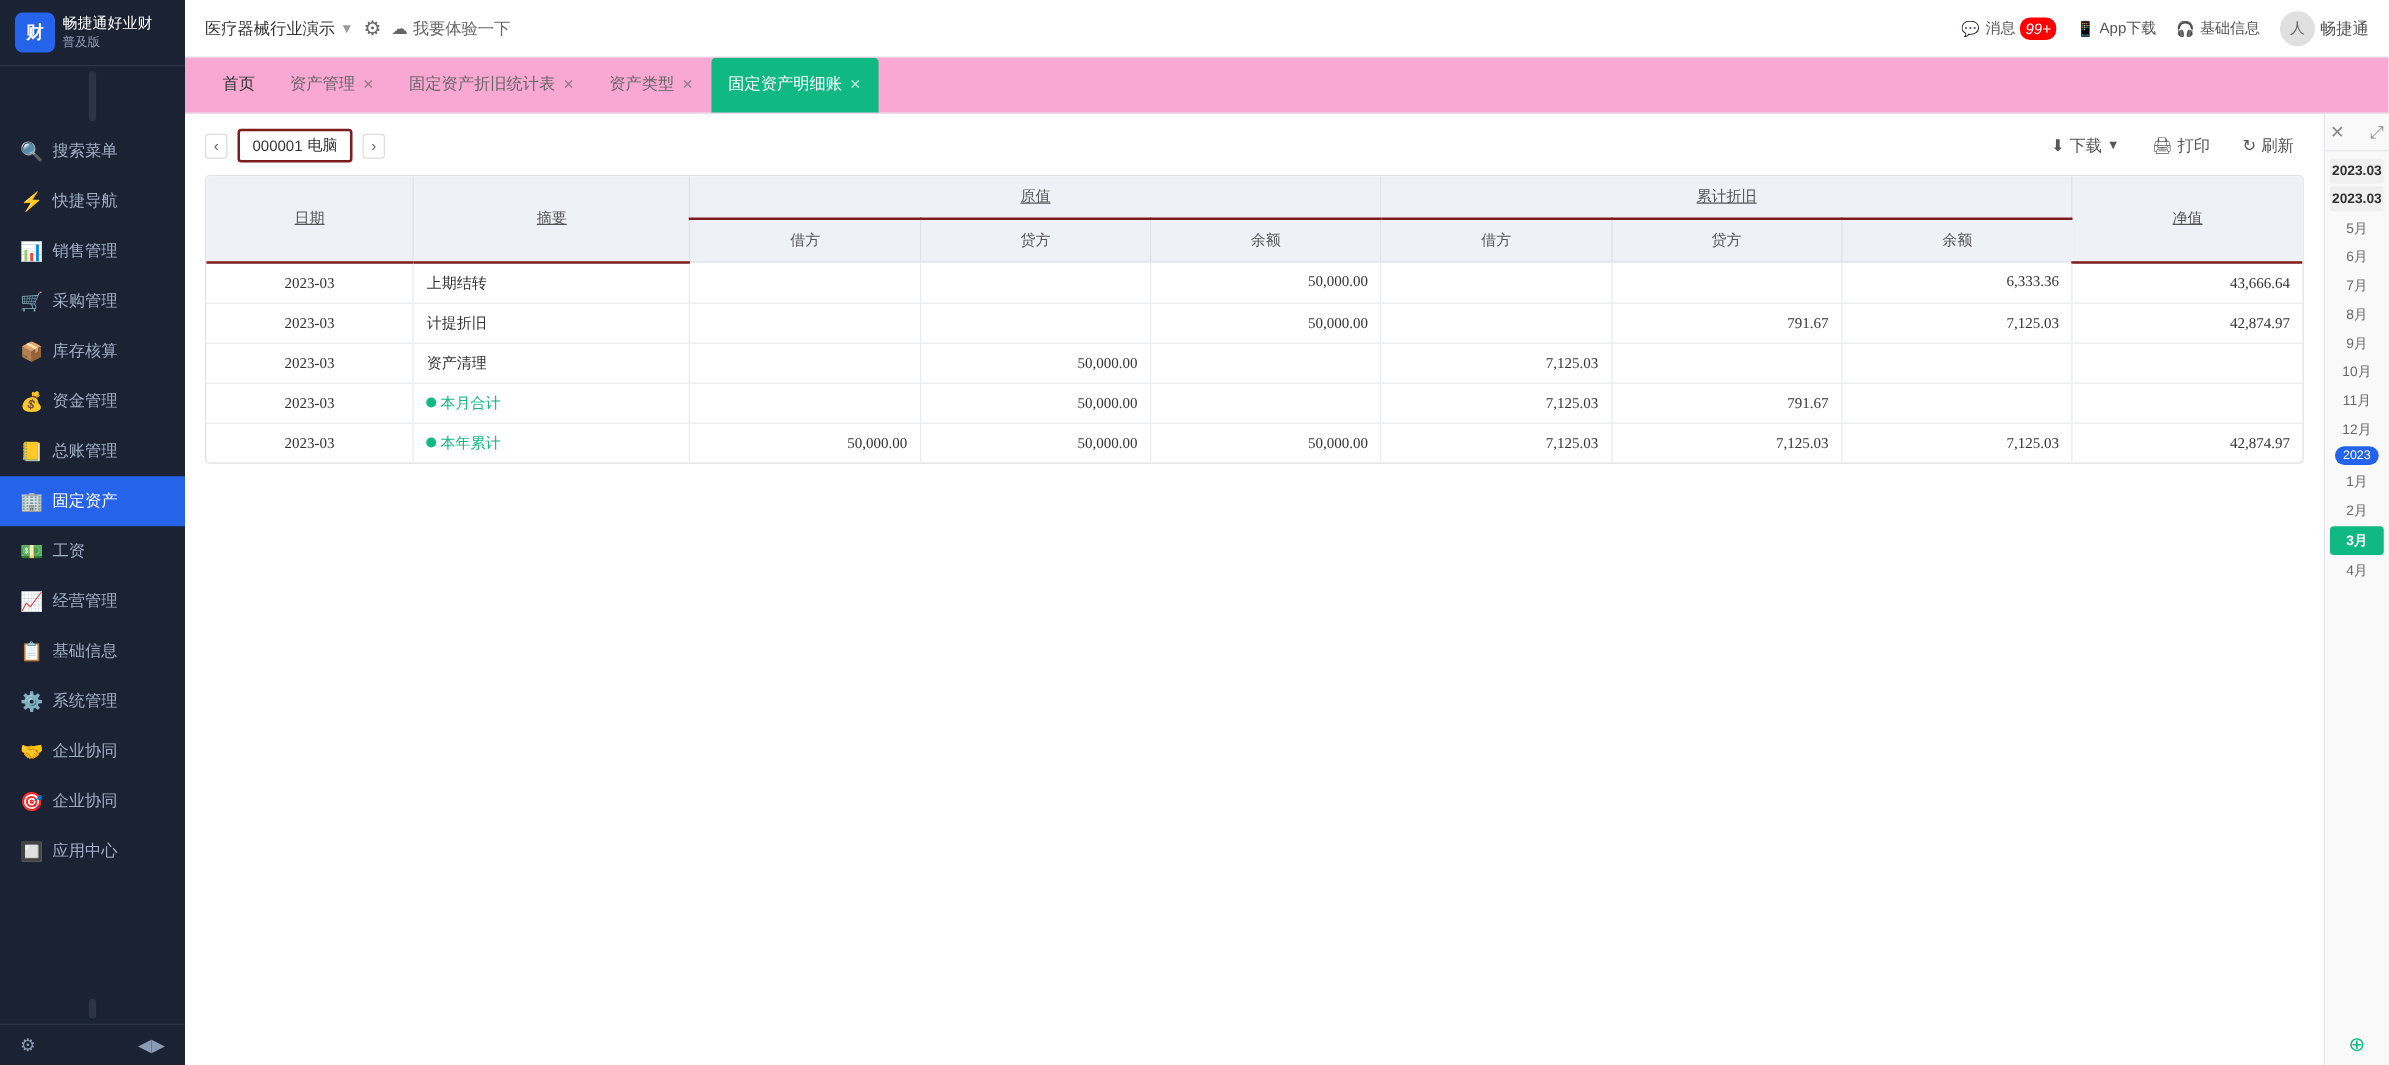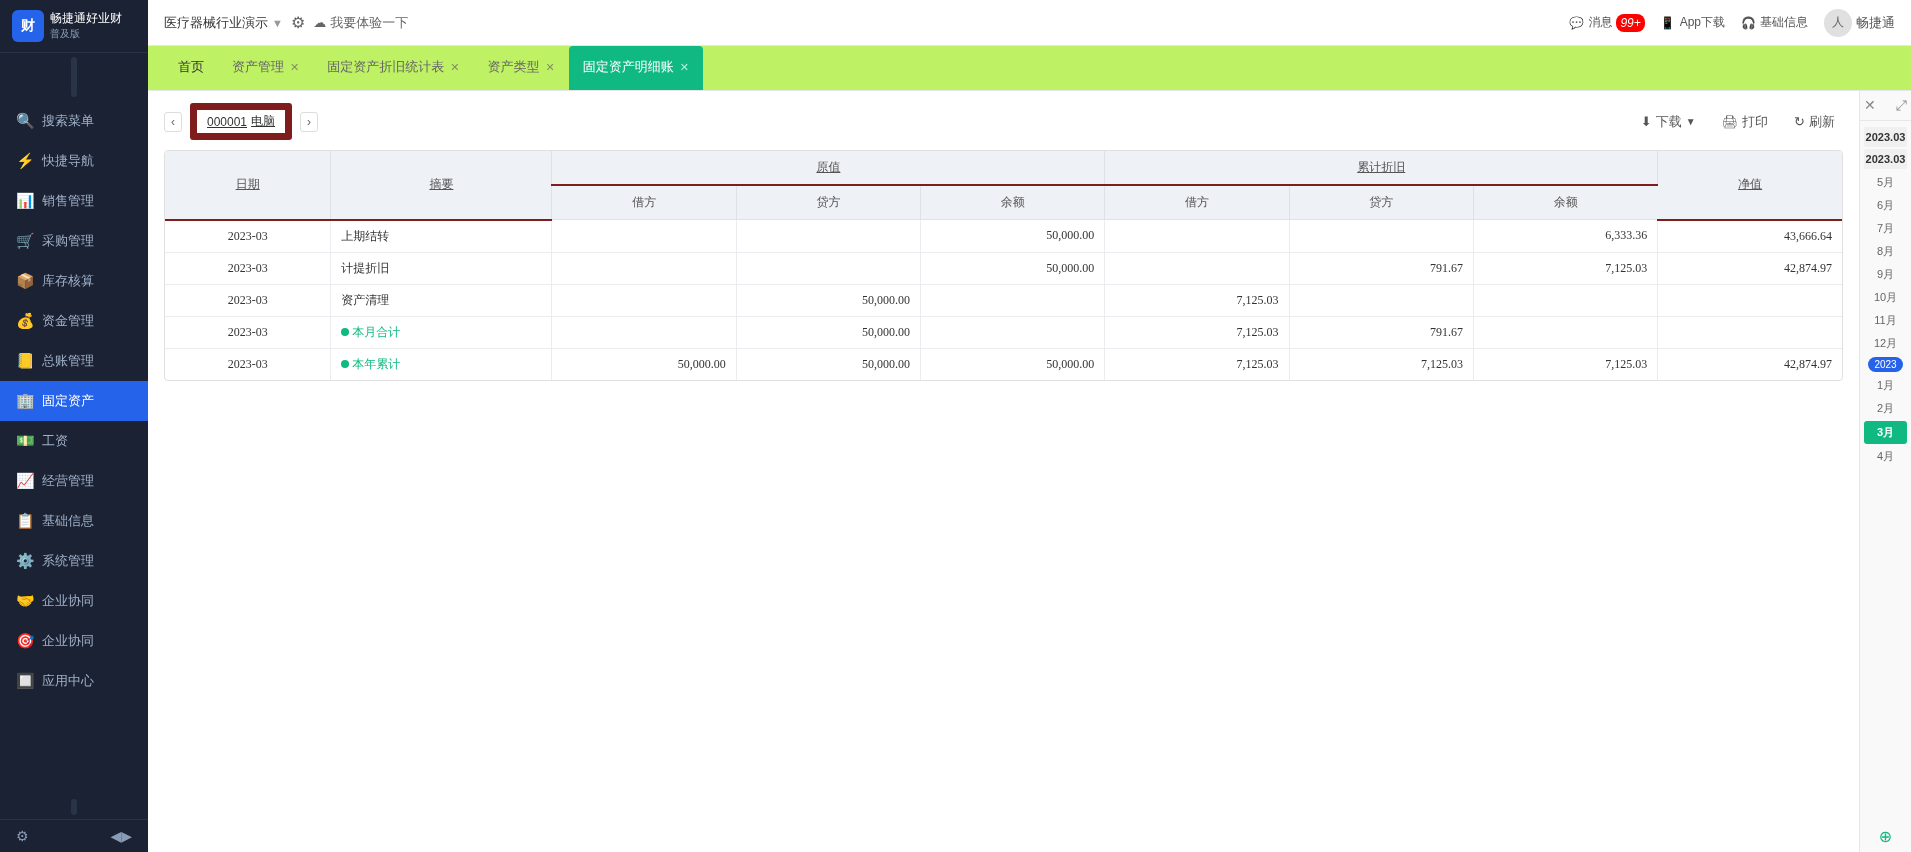--- a/index.html
+++ b/index.html
@@ -29,36 +29,36 @@
     .topbar-company-arrow { color: #999; font-size: 11px; }
     .topbar-settings { color: #666; cursor: pointer; font-size: 16px; }
     .topbar-experience { display: flex; align-items: center; gap: 4px; color: #666; font-size: 13px; cursor: pointer; }
     .topbar-right { display: flex; align-items: center; gap: 16px; }
     .topbar-btn { display: flex; align-items: center; gap: 4px; color: #555; font-size: 12px; cursor: pointer; }
     .topbar-btn .badge { background: #f00; color: #fff; font-size: 12px; padding: 2px 4px; border-radius: 8px; font-style: italic; }
     .topbar-avatar { width: 28px; height: 28px; border-radius: 50%; background: #e0e0e0; display: flex; align-items: center; justify-content: center; color: #666; font-size: 12px; }
     .topbar-username { color: #555; font-size: 13px; }
 
     
-    .tabs-bar { background: #bef264; border-bottom: 1px solid #e5e7eb; padding: 0 16px; display: flex; align-items: center; gap: 0; flex-shrink: 0; overflow: hidden; }
+    .tabs-bar { background: #f9a8d4; border-bottom: 1px solid #e5e7eb; padding: 0 16px; display: flex; align-items: center; gap: 0; flex-shrink: 0; overflow: hidden; }
     .tab { display: flex; align-items: center; gap: 4px; padding: 12px 14px; font-size: 13px; color: #666; cursor: pointer; border-bottom: 2px solid transparent; white-space: nowrap; }
     .tab.active { color: #fff; background: #10b981; border-radius: 4px 4px 0 0; margin-bottom: -1px; padding-bottom: 13px; }
     .tab .close { color: inherit; opacity: 0.7; font-size: 11px; margin-left: 2px; }
     .tab.home { color: #333; font-weight: 500; }
 
     
     .content { flex: 1; display: flex; overflow: hidden; position: relative; }
     .content-main { flex: 1; background: #fff; overflow: auto; padding: 0; }
 
     
     .inner-page { padding: 12px 16px; }
     .inner-toolbar { display: flex; align-items: center; justify-content: space-between; margin-bottom: 10px; }
     .inner-toolbar-left { display: flex; align-items: center; gap: 8px; }
     .nav-arrow { background: none; border: 1px solid #ddd; padding: 2px 6px; cursor: pointer; border-radius: 3px; color: #666; font-size: 12px; }
-    .asset-id-box { border: 7px solid #7f1d1d; padding: 3px 10px; border-radius: 3px; background: #fff; font-size: 12px; color: #333; display: flex; align-items: center; gap: 4px; text-decoration: underline; }
+    .asset-id-box { border: 2px solid #7f1d1d; padding: 3px 10px; border-radius: 3px; background: #fff; font-size: 12px; color: #333; display: flex; align-items: center; gap: 4px; }
     .inner-toolbar-right { display: flex; align-items: center; gap: 10px; }
     .toolbar-btn { display: flex; align-items: center; gap: 4px; color: #555; font-size: 13px; cursor: pointer; padding: 4px 8px; border-radius: 3px; }
 
     
     .table-wrapper { border: 1px solid #e0e0e0; border-radius: 4px; overflow: hidden; }
     table { width: 100%; border-collapse: collapse; font-size: 12px; }
     thead tr th { background: #eef1f6; color: #555; font-weight: 500; padding: 8px 10px; text-align: center; border-right: 1px solid #dde1e8; border-bottom: 1px solid #dde1e8; white-space: nowrap; }
     thead tr th:last-child { border-right: none; }
     tbody tr td { padding: 7px 10px; text-align: right; border-right: 1px solid #eaecf0; border-bottom: 1px solid #eaecf0; color: #333; white-space: nowrap; font-family: Liberation Serif, serif; }
     tbody tr td:first-child { text-align: center; }

